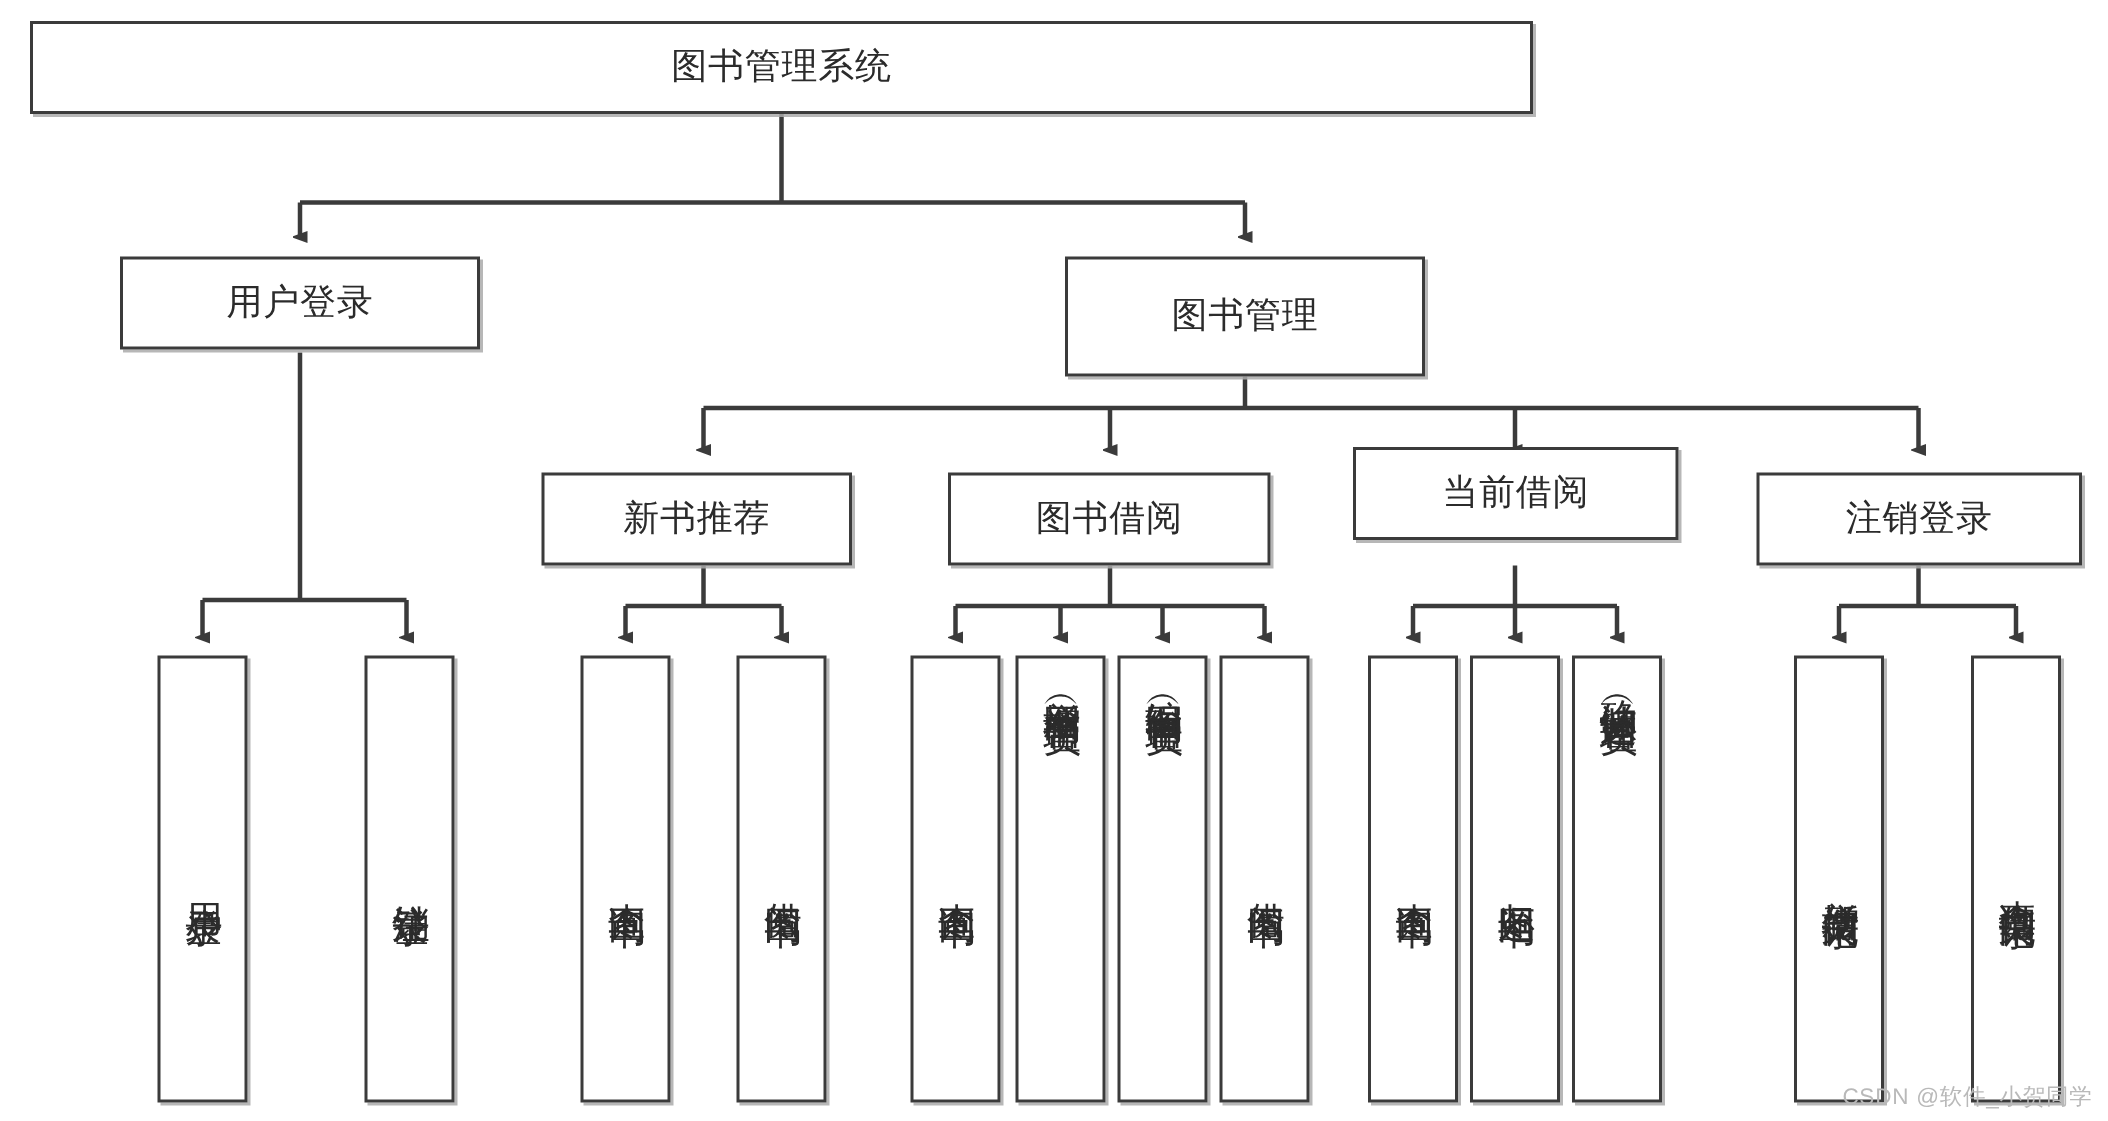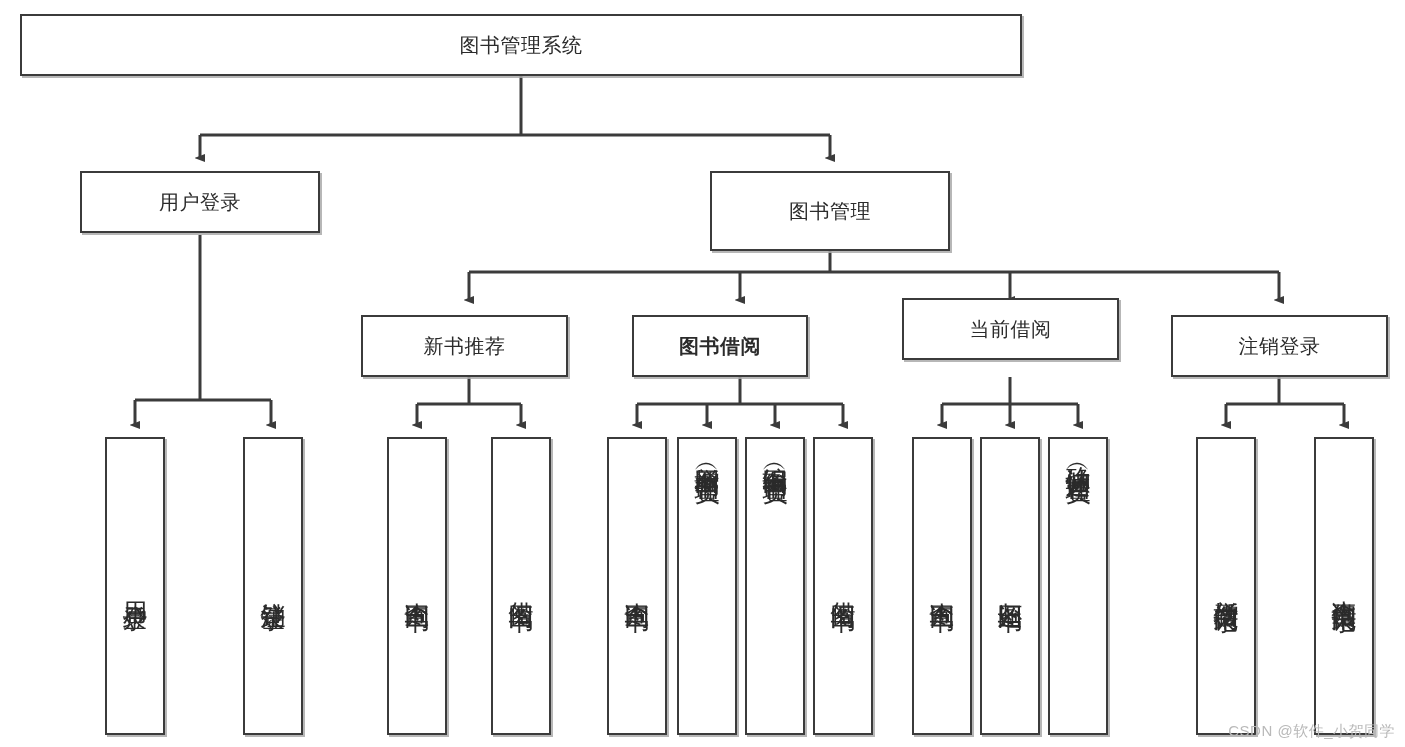--- a/index.html
+++ b/index.html
@@ -36,21 +36,21 @@
     justify-content: center;
     color: #2b2b2b;
   }
   .node .label {
     display: block;
     text-align: center;
     line-height: 1.15;
     white-space: nowrap;
   }
   .node.horizontal .label {
-    font-size: 20px;
+    font-size: 24px;
     letter-spacing: 0.5px;
   }
   .node.vertical {
     align-items: flex-start;
     justify-content: center;
     padding-top: 8px;
   }
   .node.vertical .label {
     writing-mode: vertical-rl;
     text-orientation: upright;
@@ -137,21 +137,21 @@
   </div>
 
   <div class="node horizontal" style="left:710px; top:171px; width:240px; height:80px;">
     <span class="label">图书管理</span>
   </div>
 
   <div class="node horizontal" style="left:361px; top:315px; width:207px; height:62px;">
     <span class="label">新书推荐</span>
   </div>
 
-  <div class="node horizontal" style="left:632px; top:315px; width:176px; height:62px;font-weight:bold;">
+  <div class="node horizontal" style="left:632px; top:315px; width:215px; height:62px;">
     <span class="label">图书借阅</span>
   </div>
 
   <div class="node horizontal" style="left:902px; top:298px; width:217px; height:62px;">
     <span class="label">当前借阅</span>
   </div>
 
   <div class="node horizontal" style="left:1171px; top:315px; width:217px; height:62px;">
     <span class="label">注销登录</span>
   </div>

